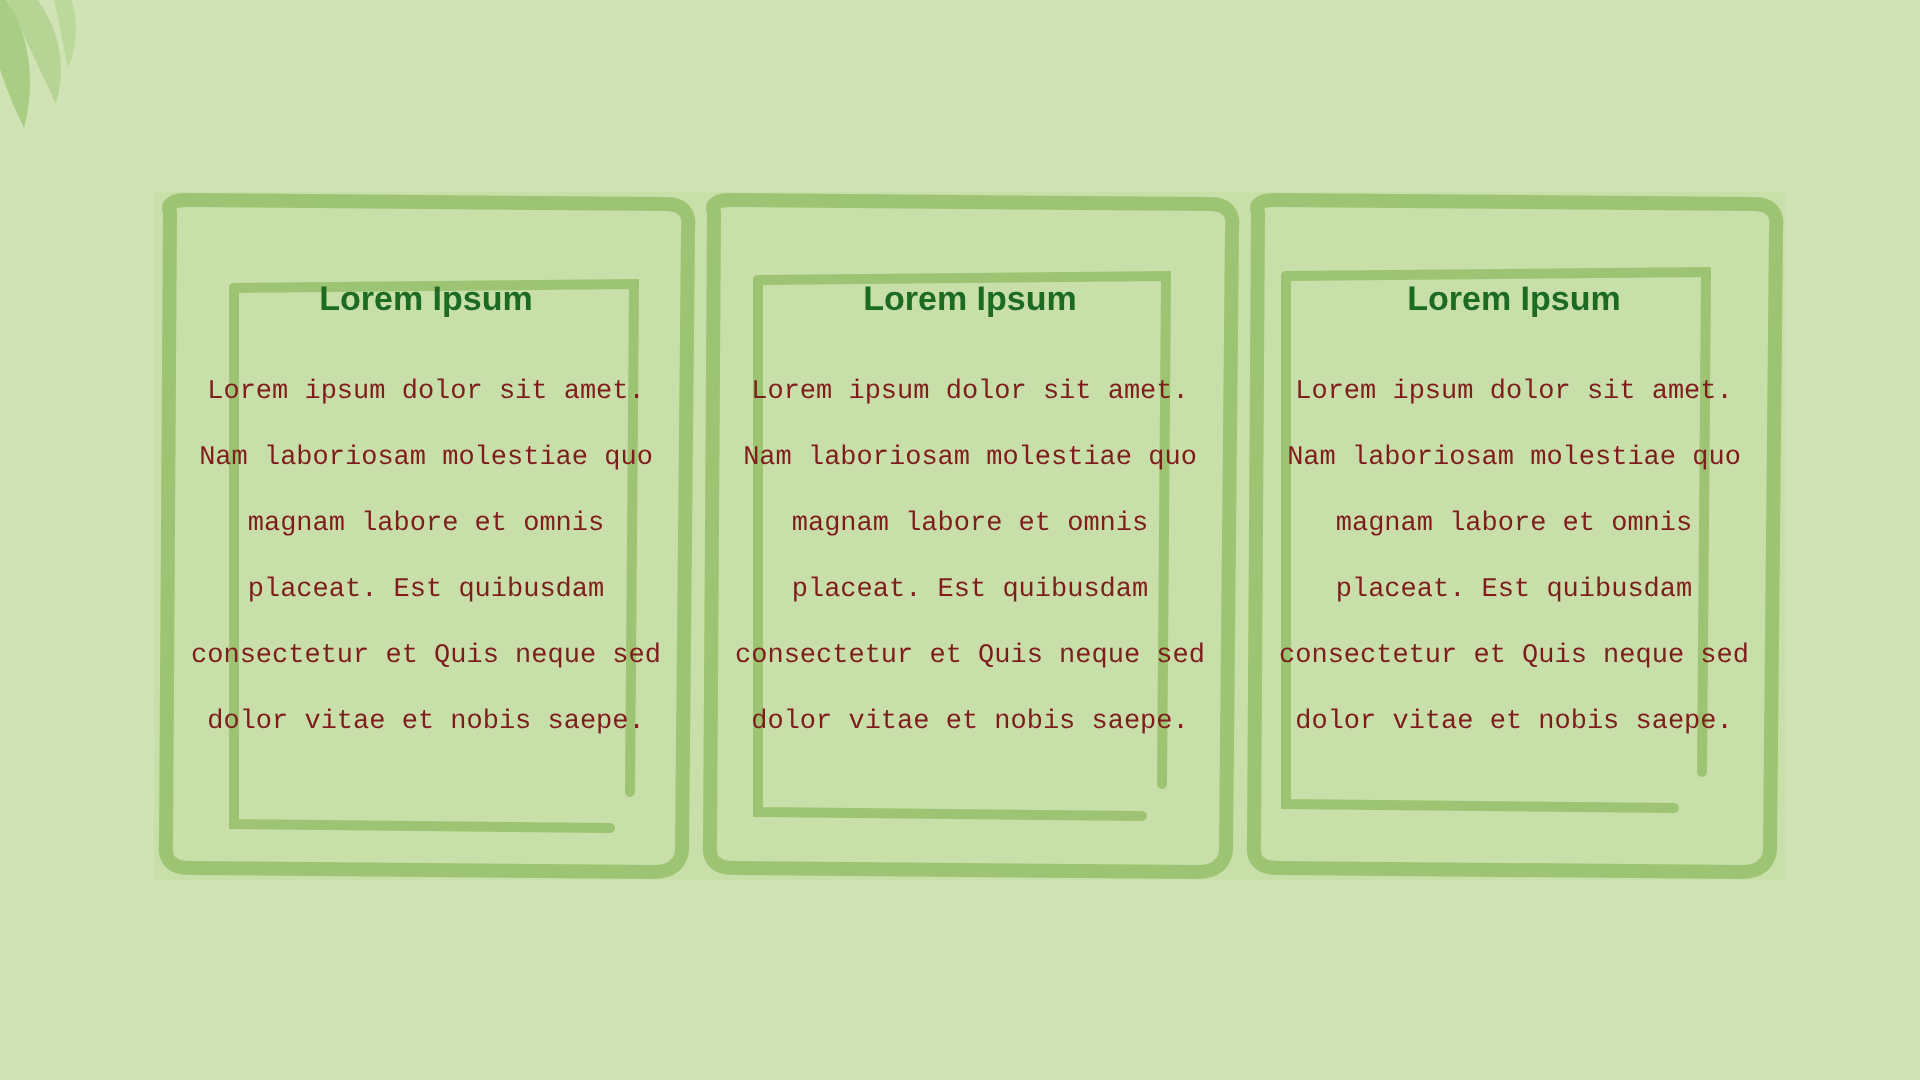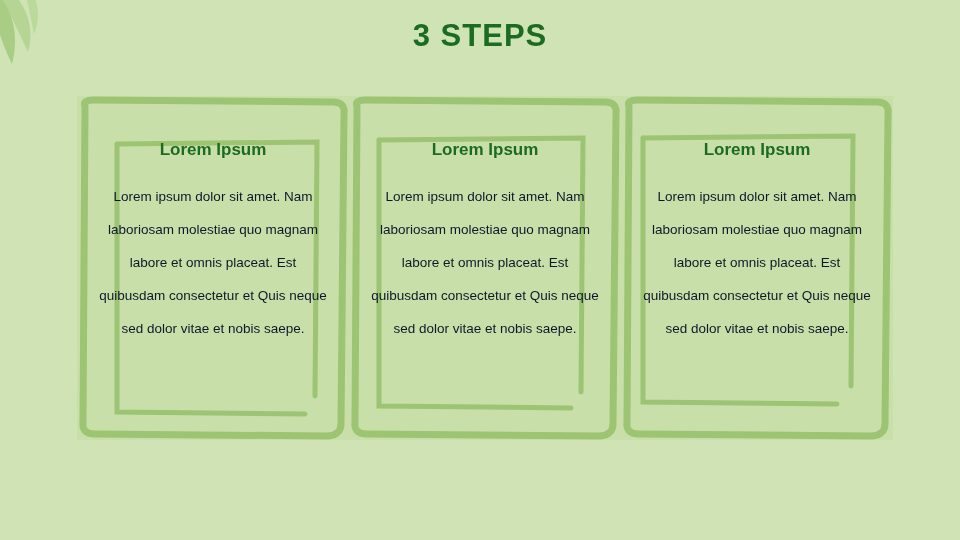--- a/index.html
+++ b/index.html
@@ -72,38 +72,37 @@
   .card-heading {
     font-size: 17px;
     font-weight: bold;
     color: #1c6b23;
     margin-bottom: 20px;
     font-family: "Liberation Sans", sans-serif;
   }
   .card-body {
     font-size: 13.5px;
     line-height: 2.45;
-    color: #0f172a;
-    font-family: Liberation Sans, sans-serif;
+    color: #7f1d1d;
+    font-family: Liberation Mono, monospace;
   }
 </style>
 </head>
 <body>
 
 <div class="slide">
 
   <div class="leaf-decor">
     <svg width="90" height="100" viewBox="0 0 90 100" xmlns="http://www.w3.org/2000/svg">
       <path d="M2 -10 C 30 6, 42 34, 34 62 C 26 44, 14 22, 2 -10 Z" fill="#b6d493"></path>
       <path d="M-4 -6 C 18 14, 26 44, 18 74 C 6 50, -2 22, -4 -6 Z" fill="#a9cd84"></path>
       <path d="M28 -12 C 44 4, 48 26, 40 44 C 36 24, 32 4, 28 -12 Z" fill="#bcd99c"></path>
     </svg>
   </div>
 
-  <div class="slide-title">3 STEPS</div>
 
   <div class="cards">
 
     <div class="card">
       <div class="card-frame">
         <svg width="272" height="344" viewBox="0 0 272 344" xmlns="http://www.w3.org/2000/svg">
           <path d="M8 10 C 6 6, 10 4, 16 4 L 256 6 C 264 6, 268 10, 267 18 L 264 328 C 264 336, 258 340, 250 340 L 18 338 C 9 338, 5 334, 6 326 Z" fill="#c9dfaa" stroke="#9cc472" stroke-width="7" stroke-linejoin="round"></path>
           <path d="M40 48 L 240 46 L 238 300" fill="none" stroke="#9cc472" stroke-width="5" stroke-linecap="round"></path>
           <path d="M40 48 L 40 316 L 228 318" fill="none" stroke="#9cc472" stroke-width="5" stroke-linecap="round"></path>
         </svg>

